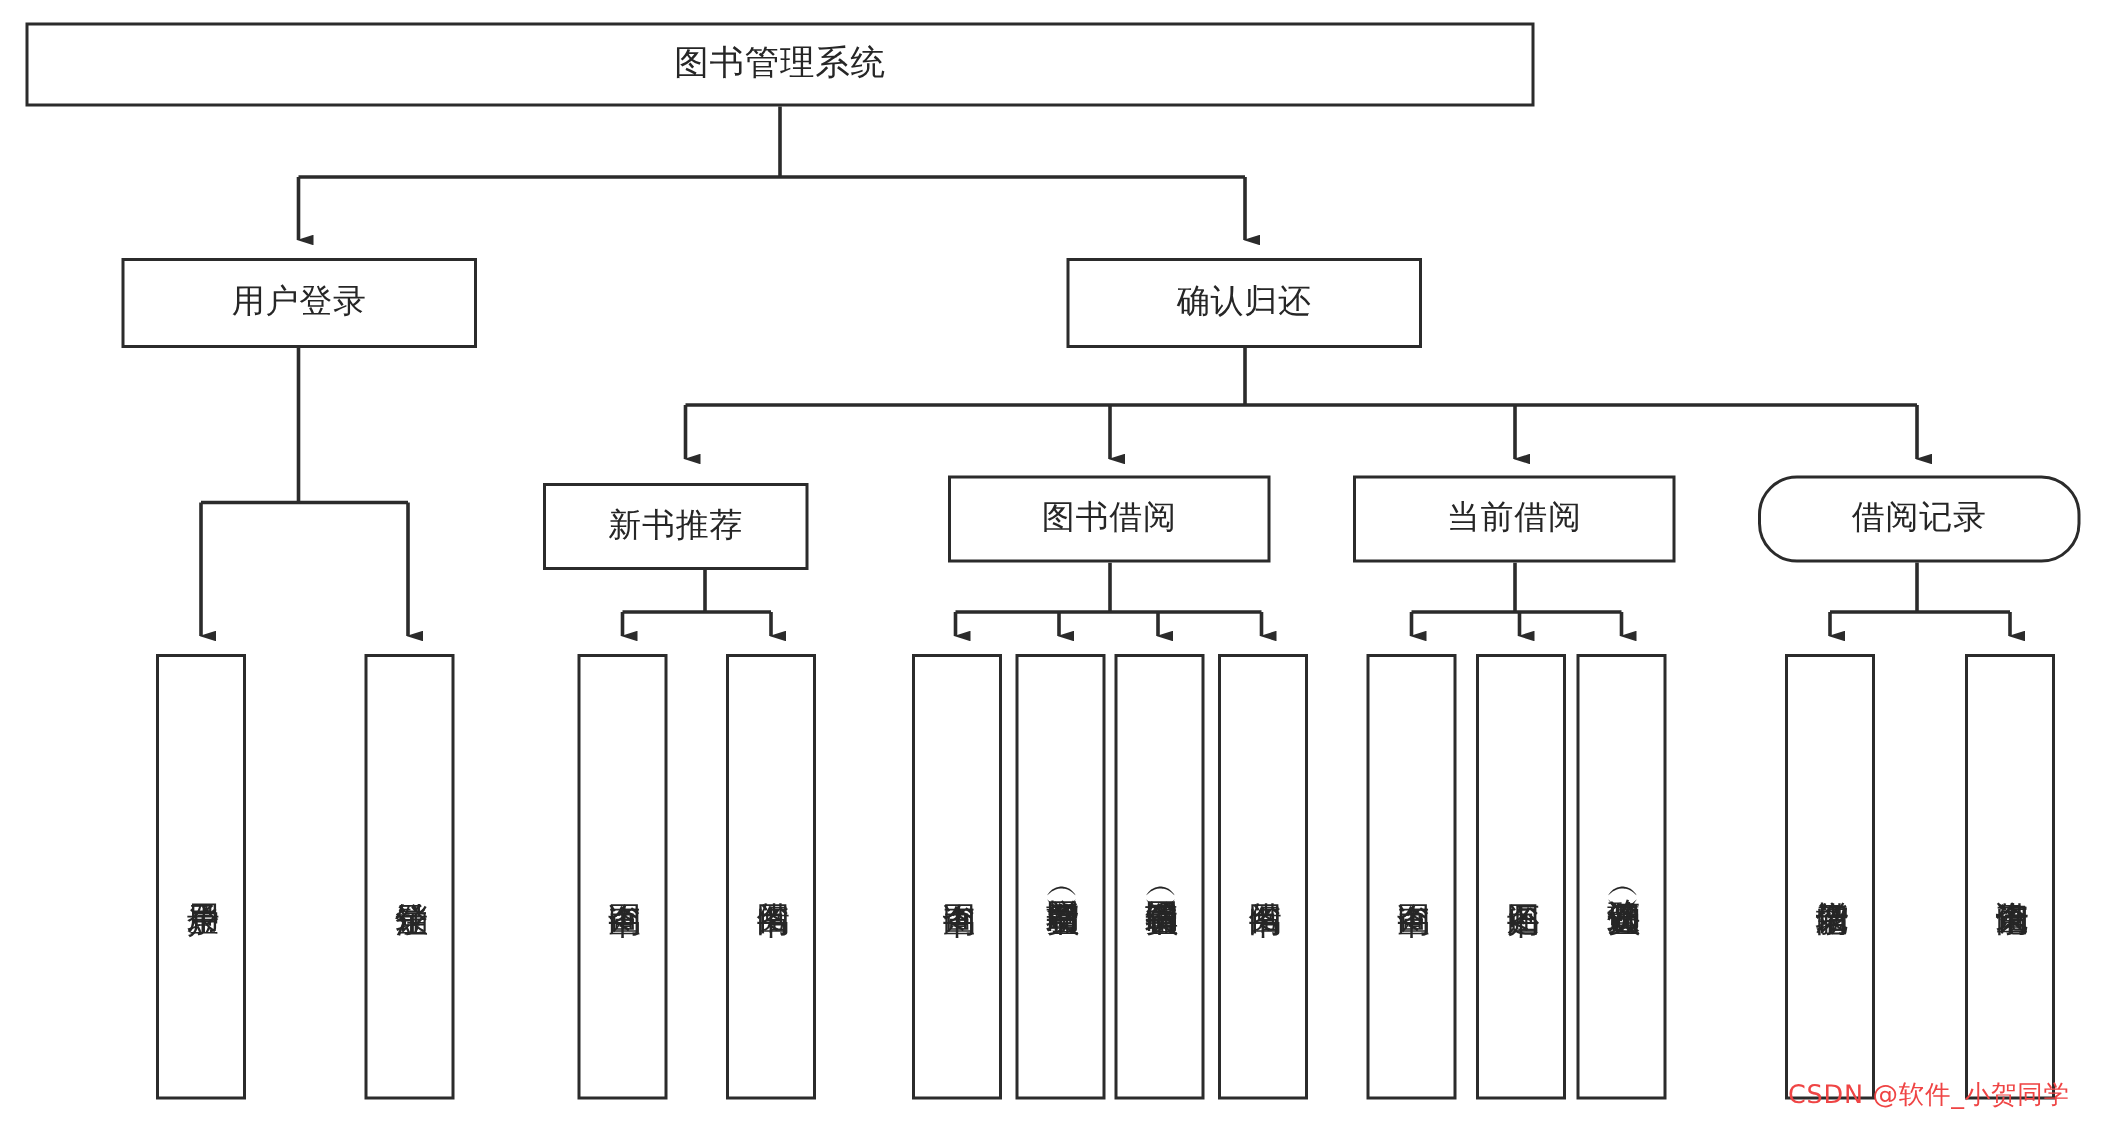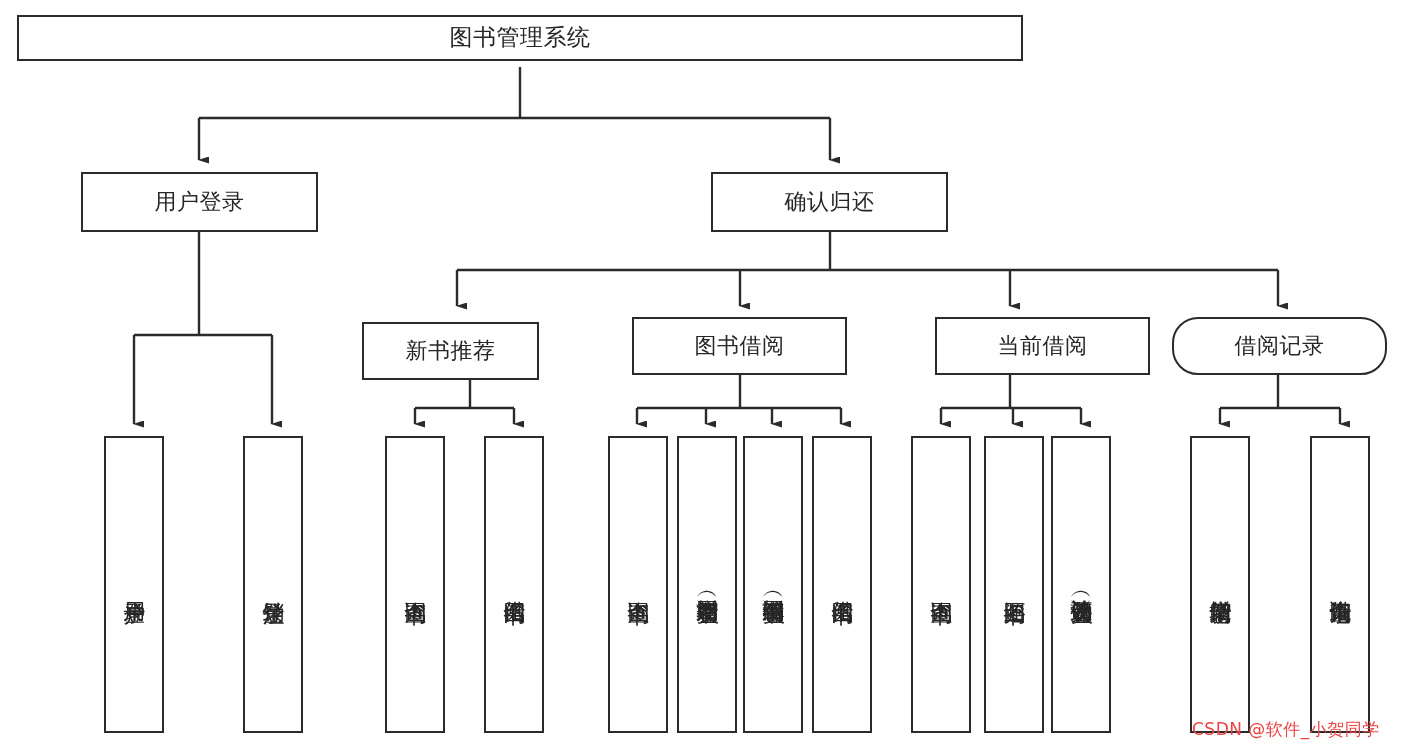--- a/index.html
+++ b/index.html
@@ -126,28 +126,28 @@
     </g>
 
     <g stroke="#2b2b2b" stroke-width="2.4" fill="none">
       <path d="M1278,375 L1278,408"></path>
       <path d="M1220,408 L1340,408"></path>
       <path d="M1220,408 L1220,424" marker-end="url(#arrowhead)"></path>
       <path d="M1340,408 L1340,424" marker-end="url(#arrowhead)"></path>
     </g>
   </svg>
 
-  <div class="node node-h node-root" style="left:17px; top:15px; width:1006px; height:46px;">图书管理系统</div>
+  <div class="node node-h node-root" style="left:17px; top:15px; width:1006px; height:56px;">图书管理系统</div>
 
   <div class="node node-h" style="left:81px; top:172px; width:237px; height:60px;">用户登录</div>
   <div class="node node-h" style="left:711px; top:172px; width:237px; height:60px;">确认归还</div>
 
   <div class="node node-h" style="left:362px; top:322px; width:177px; height:58px;">新书推荐</div>
   <div class="node node-h" style="left:632px; top:317px; width:215px; height:58px;">图书借阅</div>
-  <div class="node node-h" style="left:902px; top:317px; width:215px; height:58px;margin-left:33px;">当前借阅</div>
+  <div class="node node-h" style="left:902px; top:317px; width:215px; height:58px;">当前借阅</div>
   <div class="node node-h" style="left:1172px; top:317px; width:215px; height:58px;border-radius:26px;">借阅记录</div>
 
   <div class="node node-v" style="left:104px; top:436px; width:60px; height:297px;">用户登录</div>
   <div class="node node-v" style="left:243px; top:436px; width:60px; height:297px;">注销登录</div>
 
   <div class="node node-v" style="left:385px; top:436px; width:60px; height:297px;">查询图书</div>
   <div class="node node-v" style="left:484px; top:436px; width:60px; height:297px;">借阅图书</div>
 
   <div class="node node-v" style="left:608px; top:436px; width:60px; height:297px;">查询图书</div>
   <div class="node node-v" style="left:677px; top:436px; width:60px; height:297px;">新增图书（管理员）</div>

